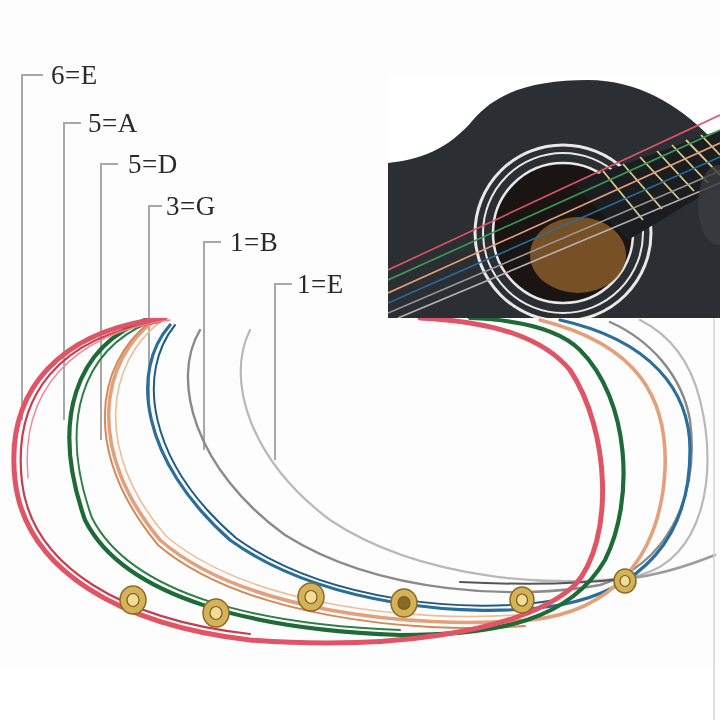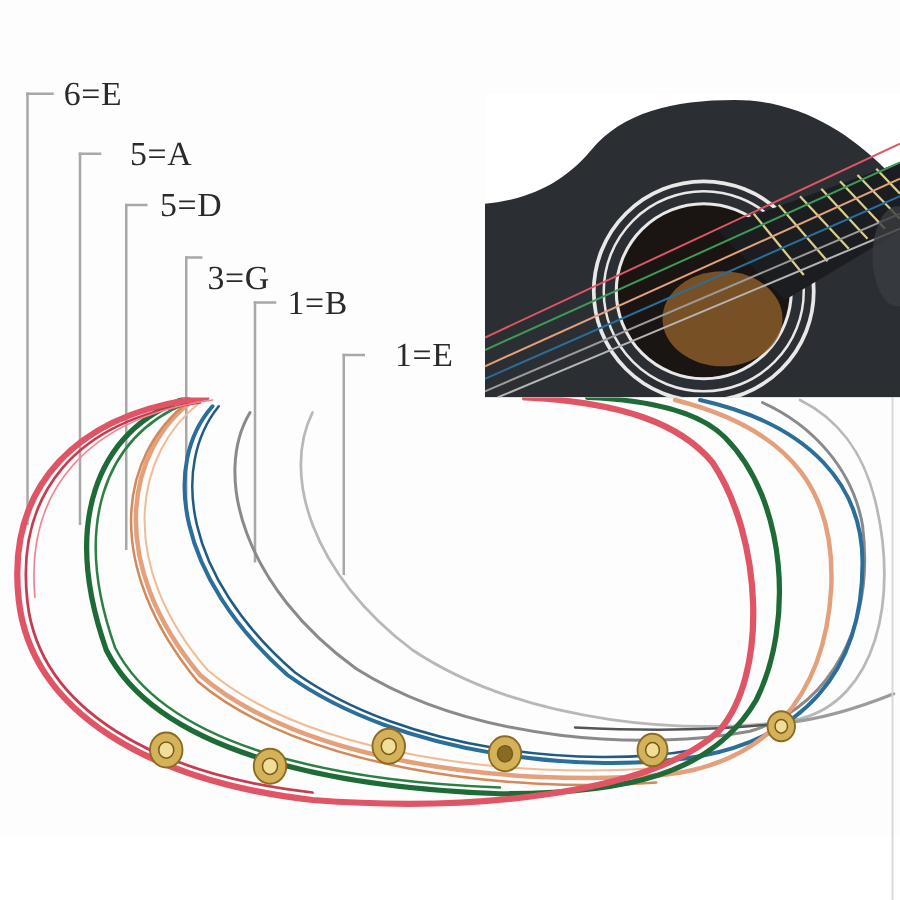--- a/index.html
+++ b/index.html
@@ -19,37 +19,37 @@
 
 <div class="stage">
 
   <div id="labels">
     <div class="leader-v" style="left:21px;top:74px;height:346px;"></div>
     <div class="leader-h" style="left:21px;top:74px;width:22px;"></div>
     <div class="label" style="left:51px;top:62px;">6=E</div>
 
     <div class="leader-v" style="left:63px;top:122px;height:298px;"></div>
     <div class="leader-h" style="left:63px;top:122px;width:18px;"></div>
-    <div class="label" style="left:104px;top:110px;">5=A</div>
+    <div class="label" style="left:88px;top:110px;">5=A</div>
 
     <div class="leader-v" style="left:100px;top:163px;height:277px;"></div>
     <div class="leader-h" style="left:100px;top:163px;width:18px;"></div>
     <div class="label" style="left:128px;top:151px;">5=D</div>
 
     <div class="leader-v" style="left:148px;top:205px;height:205px;"></div>
     <div class="leader-h" style="left:148px;top:205px;width:14px;"></div>
-    <div class="label" style="left:166px;top:193px;margin-top:16px;">3=G</div>
+    <div class="label" style="left:166px;top:193px;">3=G</div>
 
     <div class="leader-v" style="left:203px;top:241px;height:209px;"></div>
     <div class="leader-h" style="left:203px;top:241px;width:18px;"></div>
     <div class="label" style="left:230px;top:229px;">1=B</div>
 
     <div class="leader-v" style="left:274px;top:283px;height:177px;"></div>
     <div class="leader-h" style="left:274px;top:283px;width:18px;"></div>
-    <div class="label" style="left:316px;top:271px;text-align:right;">1=E</div>
+    <div class="label" style="left:297px;top:271px;text-align:right;">1=E</div>
   </div>
 
   <svg width="720" height="720" viewBox="0 0 720 720">
     <defs>
       <clipPath id="coilClip">
           <rect x="0" y="318" width="720" height="402"></rect>
         </clipPath>
     </defs>
     <g clip-path="url(#coilClip)" fill="none" stroke-linecap="round">
 

